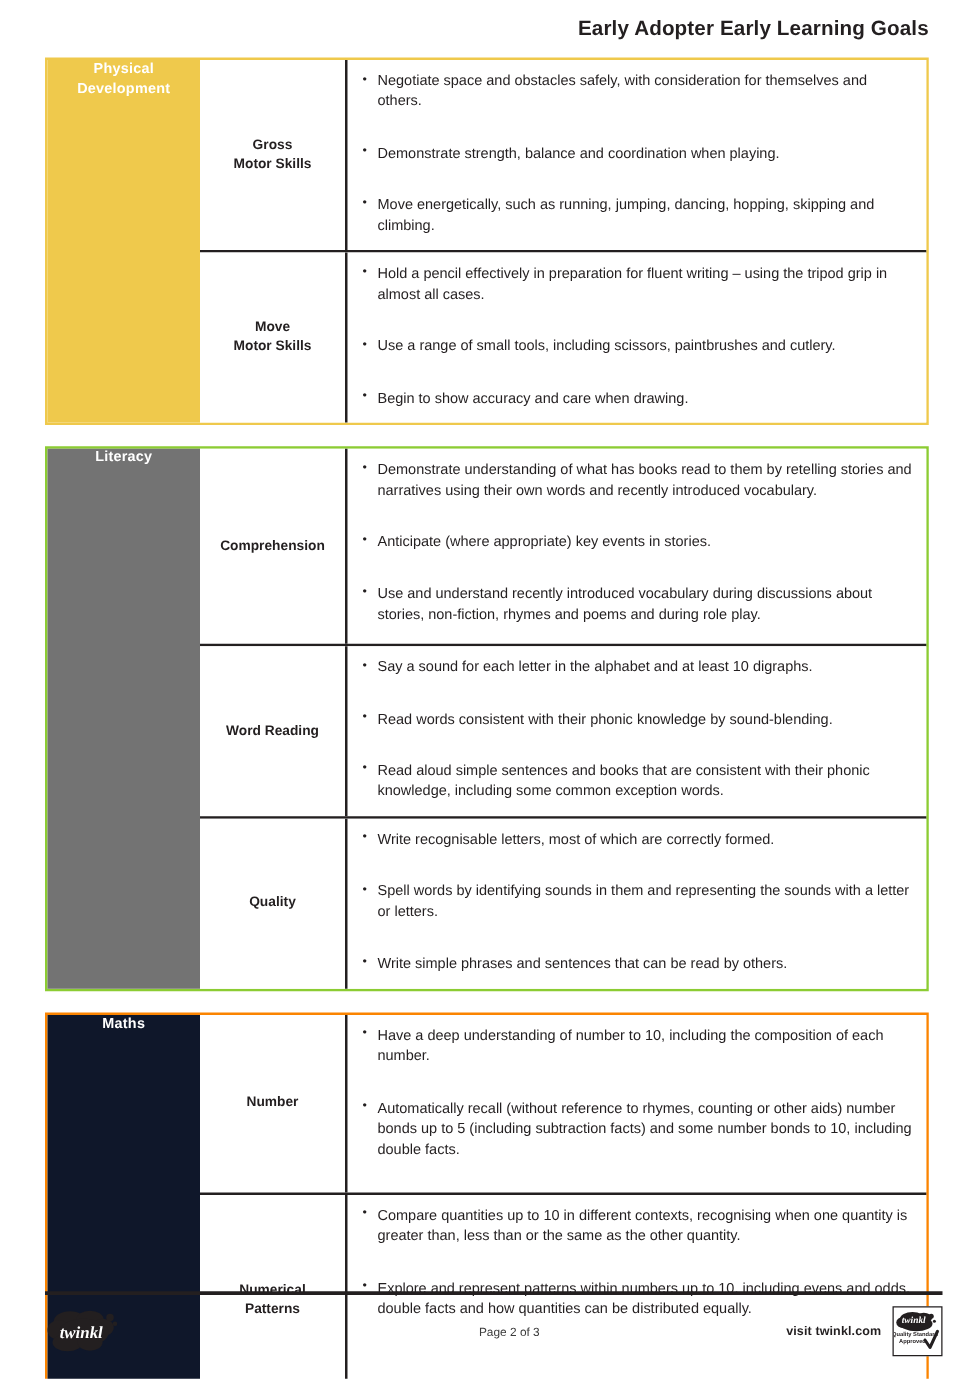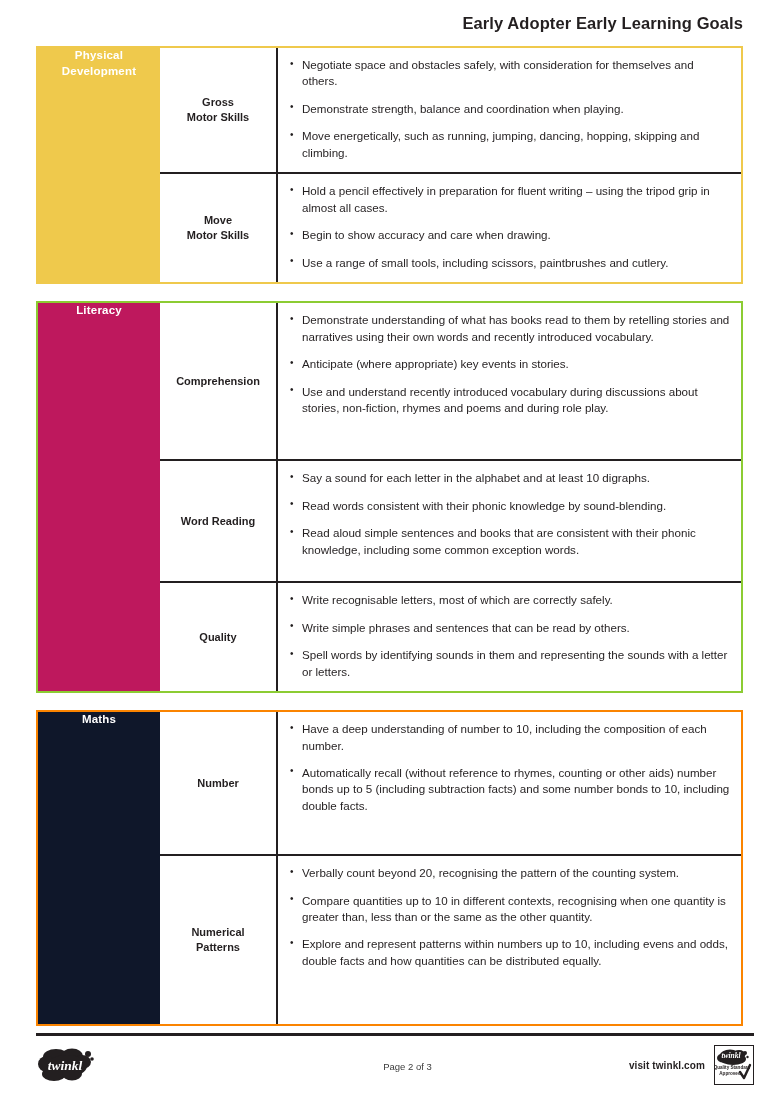--- a/index.html
+++ b/index.html
@@ -52,21 +52,21 @@
   
   .area-col {
     width: 122px;
     flex: 0 0 122px;
     display: flex;
     align-items: flex-start;
     justify-content: center;
     text-align: center;
   }
   .area-yellow { background: #efc94c; }
-  .area-green  { background: #be185d; }
+  .area-green  { background: #737373; }
   .area-orange { background: #0f172a; }
 
   .area-label {
     color: #ffffff;
     font-weight: bold;
     font-size: 11.5px;
     line-height: 1.35;
     letter-spacing: 0.2px;
   }
 
@@ -113,21 +113,21 @@
     margin: 0;
     padding: 0;
   }
   ul.goal-list li {
     position: relative;
     padding-left: 13px;
     font-size: 11.6px;
     line-height: 1.42;
     color: #231f20;
   }
-  ul.goal-list li + li { margin-top: 11px; }
+  ul.goal-list li + li { margin-top: 25px; }
   ul.goal-list li:before {
     content: "\2022";
     position: absolute;
     left: 1px;
     top: -0.5px;
     font-size: 10px;
     color: #231f20;
   }
 
   
@@ -221,22 +221,22 @@
       <div class="strand-row h-fine">
         <div class="strand-name">
           <div>
             <span>Move</span><br>
             <span>Motor Skills</span>
           </div>
         </div>
         <div class="strand-goals">
           <ul class="goal-list">
             <li>Hold a pencil effectively in preparation for fluent writing – using the tripod grip in almost all cases.</li>
+            <li>Use a range of small tools, including scissors, paintbrushes and cutlery.</li>
             <li>Begin to show accuracy and care when drawing.</li>
-            <li>Use a range of small tools, including scissors, paintbrushes and cutlery.</li>
           </ul>
         </div>
       </div>
 
     </div>
   </div>
 
   <div class="section sec-green">
     <div class="area-col area-green">
       <div class="area-label">Literacy</div>
@@ -262,23 +262,23 @@
             <li>Read words consistent with their phonic knowledge by sound-blending.</li>
             <li>Read aloud simple sentences and books that are consistent with their phonic knowledge, including some common exception words.</li>
           </ul>
         </div>
       </div>
 
       <div class="strand-row h-writing">
         <div class="strand-name">Quality</div>
         <div class="strand-goals">
           <ul class="goal-list">
-            <li>Write recognisable letters, most of which are correctly safely.</li>
+            <li>Write recognisable letters, most of which are correctly formed.</li>
+            <li>Spell words by identifying sounds in them and representing the sounds with a letter or letters.</li>
             <li>Write simple phrases and sentences that can be read by others.</li>
-            <li>Spell words by identifying sounds in them and representing the sounds with a letter or letters.</li>
           </ul>
         </div>
       </div>
 
     </div>
   </div>
 
   <div class="section sec-orange">
     <div class="area-col area-orange">
       <div class="area-label">Maths</div>
@@ -297,21 +297,20 @@
 
       <div class="strand-row h-numpat">
         <div class="strand-name">
           <div>
             <span>Numerical</span><br>
             <span>Patterns</span>
           </div>
         </div>
         <div class="strand-goals">
           <ul class="goal-list">
-            <li>Verbally count beyond 20, recognising the pattern of the counting system.</li>
             <li>Compare quantities up to 10 in different contexts, recognising when one quantity is greater than, less than or the same as the other quantity.</li>
             <li>Explore and represent patterns within numbers up to 10, including evens and odds, double facts and how quantities can be distributed equally.</li>
           </ul>
         </div>
       </div>
 
     </div>
   </div>
 
   <div class="doc-footer">

